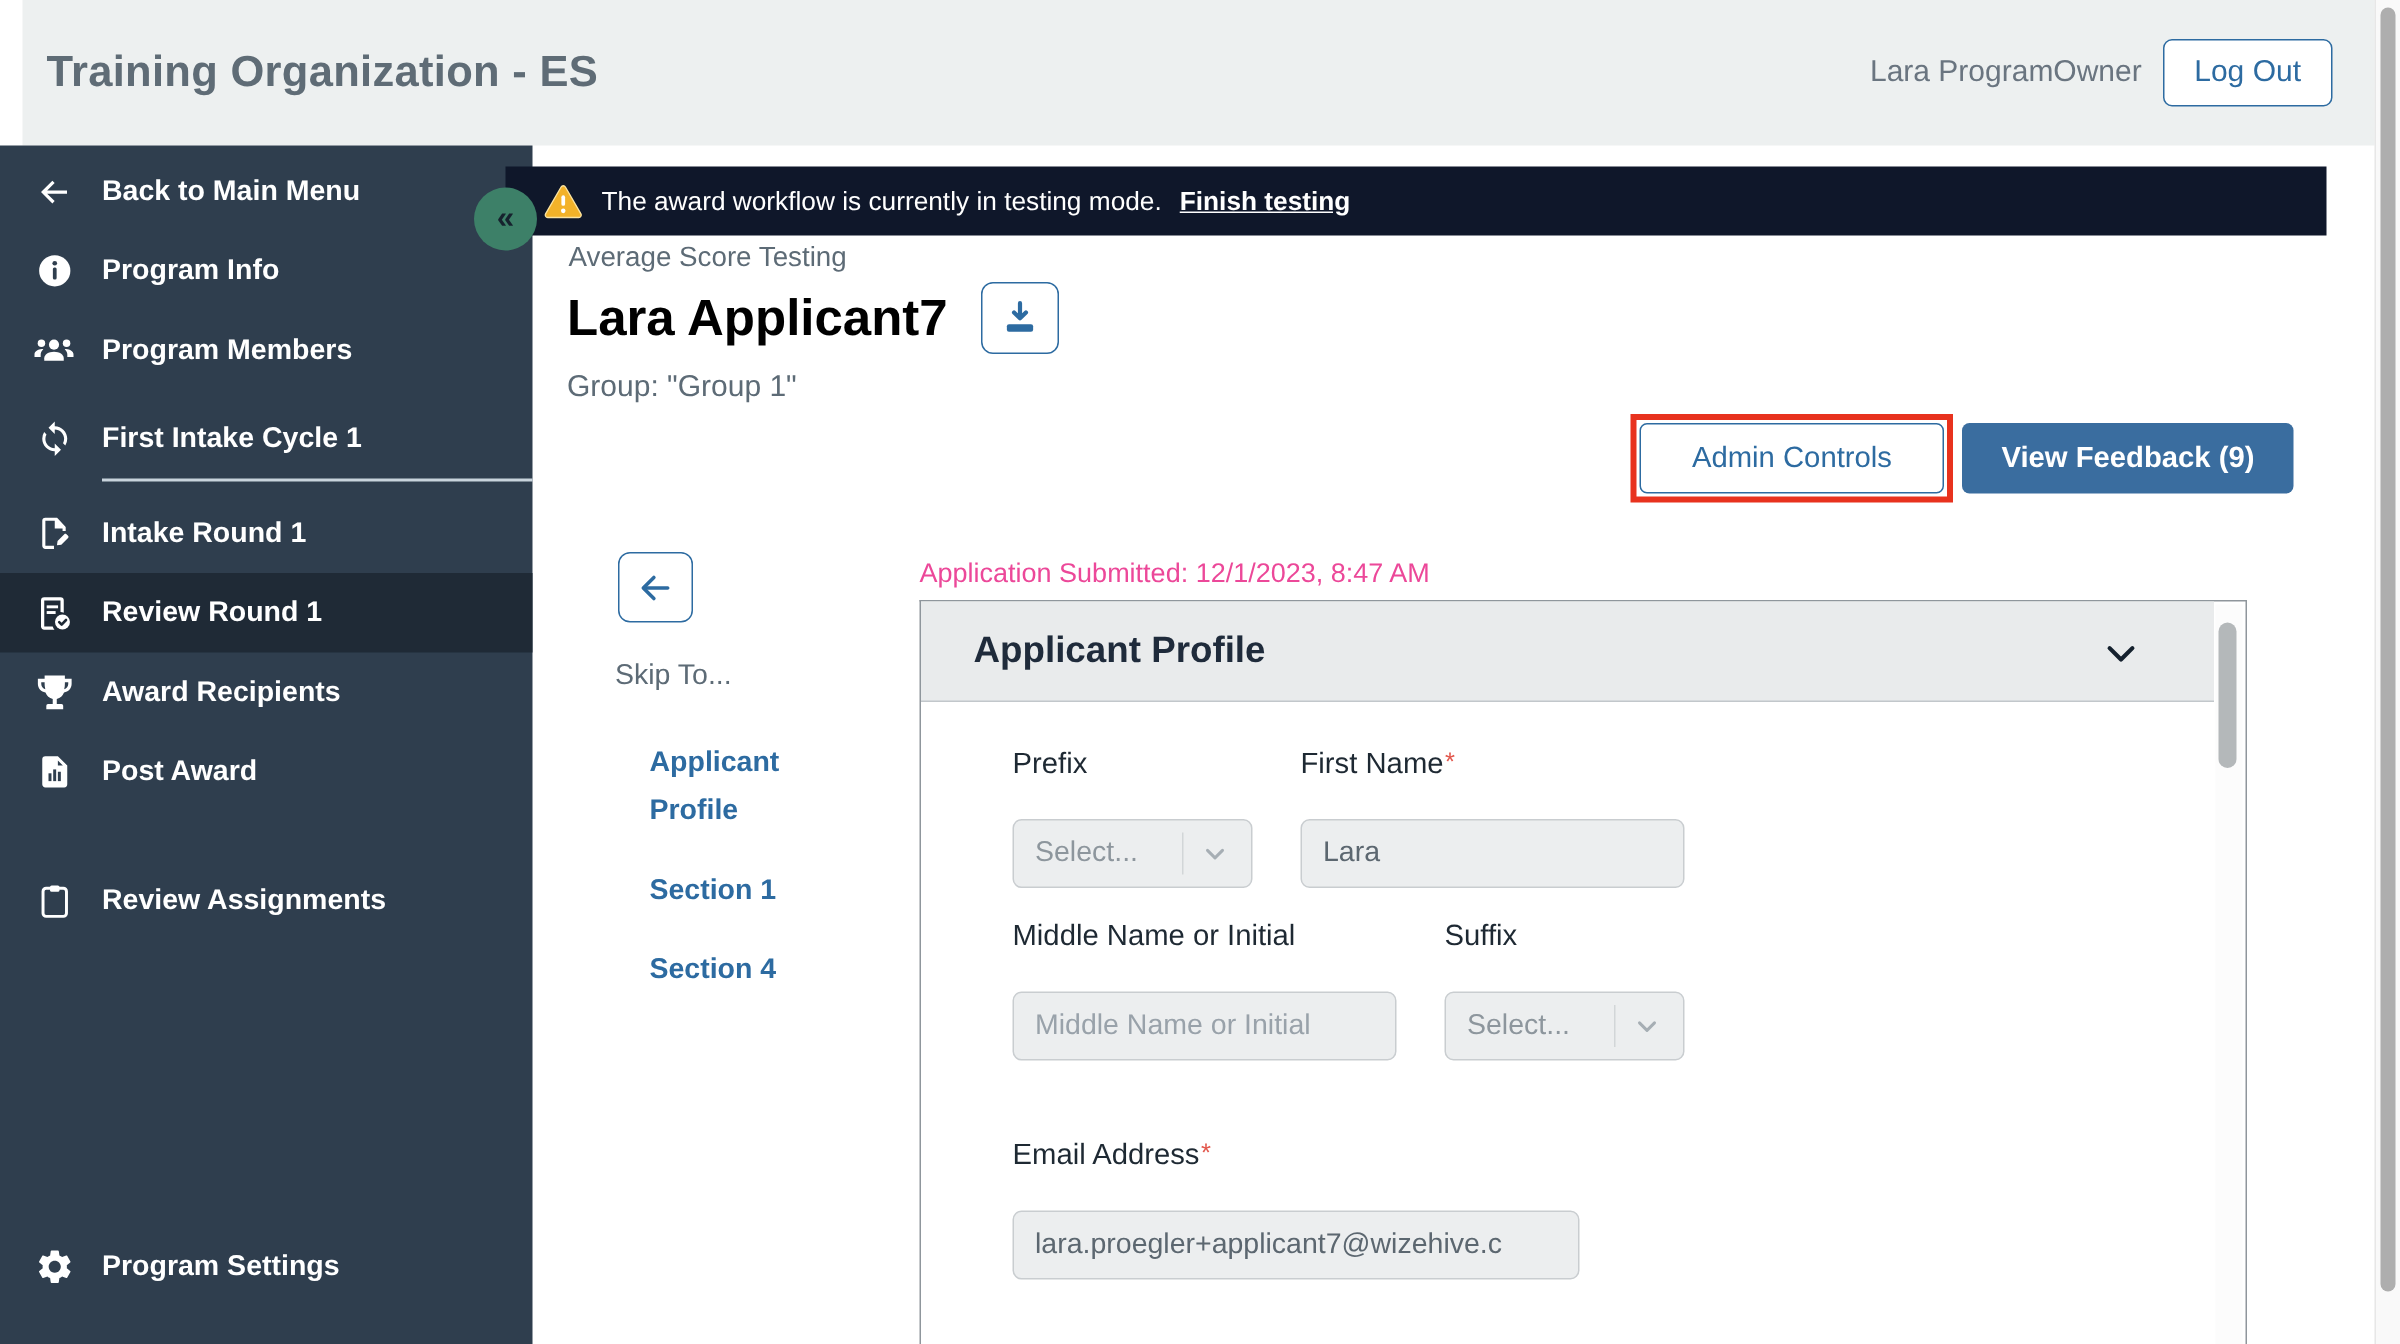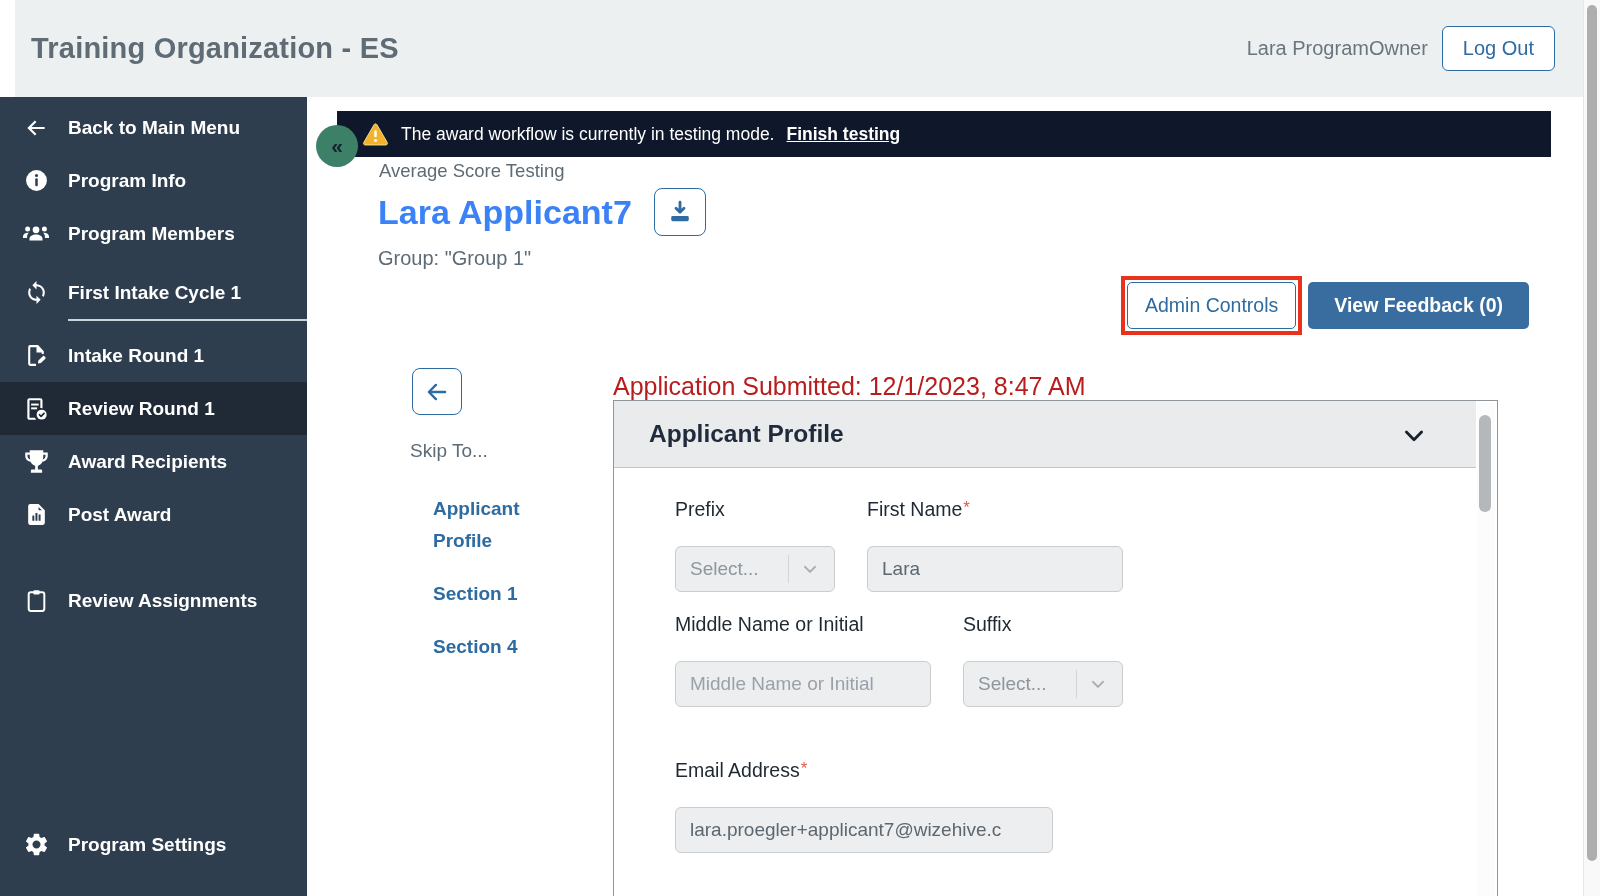--- a/index.html
+++ b/index.html
@@ -9,21 +9,21 @@
   
   .topbar { position:absolute; top:0; left:15px; width:1600px; height:97px; background:#EDF0F0;
             display:flex; align-items:center; padding:0 60px 0 16px; }
   .app-title { font-size:29px; font-weight:700; color:#5F6C76; letter-spacing:.2px; }
   .topbar-right { margin-left:auto; display:flex; align-items:center; gap:14px; }
   .user-name { font-size:20px; color:#6A7580; }
   .logout-btn { background:#fff; border:1px solid #2D6BA1; color:#2D6BA1; font-size:20px;
                 padding:10px 20px; border-radius:6px; font-family:inherit; cursor:pointer; }
 
   
-  .sidebar { position:absolute; top:97px; left:0; width:307px; height:799px; background:#2F3E4E;
+  .sidebar { position:absolute; top:97px; left:0; width:355px; height:799px; background:#2F3E4E;
              display:flex; flex-direction:column; padding-top:4px; }
   .side-item { height:53px; flex:0 0 auto; display:flex; align-items:center; padding-left:21px;
                color:#fff; font-size:19px; font-weight:700; cursor:pointer; }
   .side-item .icn { width:30px; display:flex; justify-content:center; margin-right:17px; flex:0 0 auto; }
   .side-item.active { background:#1F2A36; }
   .side-sep { height:2px; background:#C8D3DC; margin:0 0 8px 68px; flex:0 0 auto; }
   .mt6 { margin-top:6px; } .mt33 { margin-top:33px; }
   .side-item.bottom { margin-top:auto; margin-bottom:25px; }
 
   .collapse-btn { position:absolute; left:316px; top:125px; width:42px; height:42px; border-radius:50%;
@@ -33,43 +33,43 @@
 
   
   .banner { position:absolute; left:337px; top:111px; width:1214px; height:46px; background:#0f172a;
             display:flex; align-items:center; padding-left:25px; color:#fff; font-size:17.5px; z-index:3; }
   .banner .msg { margin-left:12px; }
   .banner-link { color:#fff; font-weight:700; text-decoration:underline; margin-left:12px; cursor:pointer; }
 
   
   .program-name { position:absolute; left:379px; top:160px; font-size:18.5px; color:#5D6B76; }
   .name-row { position:absolute; left:378px; top:188px; display:flex; align-items:center; gap:22px; }
-  .applicant-name { font-size:34px; font-weight:700; color:#3b82f6; }
+  .applicant-name { font-size:34px; font-weight:700; color:#000000; }
   .download-btn { width:52px; height:48px; background:#fff; border:1px solid #2D6BA1; border-radius:8px;
                   display:flex; align-items:center; justify-content:center; cursor:pointer; }
   .group-label { position:absolute; left:378px; top:247px; font-size:20px; color:#5D6B76; }
 
   .actions { position:absolute; top:276px; right:71px; display:flex; align-items:center; gap:6px; }
   .red-annotation { border:4px solid #E8321E; padding:2px; }
   .admin-btn { background:#fff; border:1px solid #2D6BA1; color:#2D6BA1; font-size:19.5px;
-               padding:11px 17px; border-radius:5px; font-family:inherit; cursor:pointer; }
+               padding:11px 34px; border-radius:5px; font-family:inherit; cursor:pointer; }
   .feedback-btn { background:#3A6D9F; border:none; color:#fff; font-size:19.5px; font-weight:600;
                   padding:12px 26px; border-radius:5px; font-family:inherit; cursor:pointer; }
 
   
   .back-btn { position:absolute; left:412px; top:368px; width:50px; height:47px; background:#fff;
               border:1px solid #2D6BA1; border-radius:8px; display:flex; align-items:center;
               justify-content:center; cursor:pointer; }
   .skip-title { position:absolute; left:410px; top:440px; font-size:19px; color:#5D6B76; }
   .skip-links { position:absolute; left:433px; top:493px; width:112px; display:flex;
                 flex-direction:column; gap:21px; }
   .skip-link { color:#2D6BA1; font-size:19px; font-weight:700; line-height:32px; text-decoration:none; cursor:pointer; }
 
   
-  .submitted { position:absolute; left:613px; top:372px; font-size:25px; color:#b91c1c; }
+  .submitted { position:absolute; left:613px; top:372px; font-size:18px; color:#ec4899; }
   .panel { position:absolute; left:613px; top:400px; width:885px; height:496px;
            border:1px solid #8F969C; border-bottom:none; background:#fff; }
   .panel-header { height:67px; background:#E9EBEC; border-bottom:1px solid #C2C7CB;
                   margin-right:21px; display:flex; align-items:center; padding-left:35px;
                   position:relative; cursor:pointer; }
   .panel-title { font-size:24.5px; font-weight:700; color:#1F2B3B; }
   .panel-chevron { position:absolute; right:48px; top:20px; }
   .panel-scroll-track { position:absolute; top:2px; right:2px; bottom:0; width:18px; background:#FCFCFC; }
   .panel-scroll-thumb { position:absolute; top:12px; right:4px; width:12px; height:97px;
                         background:#B4B8BA; border-radius:7px; }
@@ -234,21 +234,21 @@
         </svg>
     </span>
   </button>
 </div>
 <div class="group-label">Group: "Group 1"</div>
 
 <div class="actions">
   <div class="red-annotation">
     <button class="admin-btn">Admin Controls</button>
   </div>
-  <button class="feedback-btn">View Feedback (0)</button>
+  <button class="feedback-btn">View Feedback (9)</button>
 </div>
 
 <button class="back-btn">
   <span style="display:flex;">
     <svg width="26" height="26" viewBox="0 0 24 24" fill="none" stroke="#2D6BA1" stroke-width="2.2" stroke-linecap="round" stroke-linejoin="round">
         <path d="M19.5 12h-14"></path>
         <path d="M11 5.5L4.5 12l6.5 6.5"></path>
       </svg>
   </span>
 </button>

